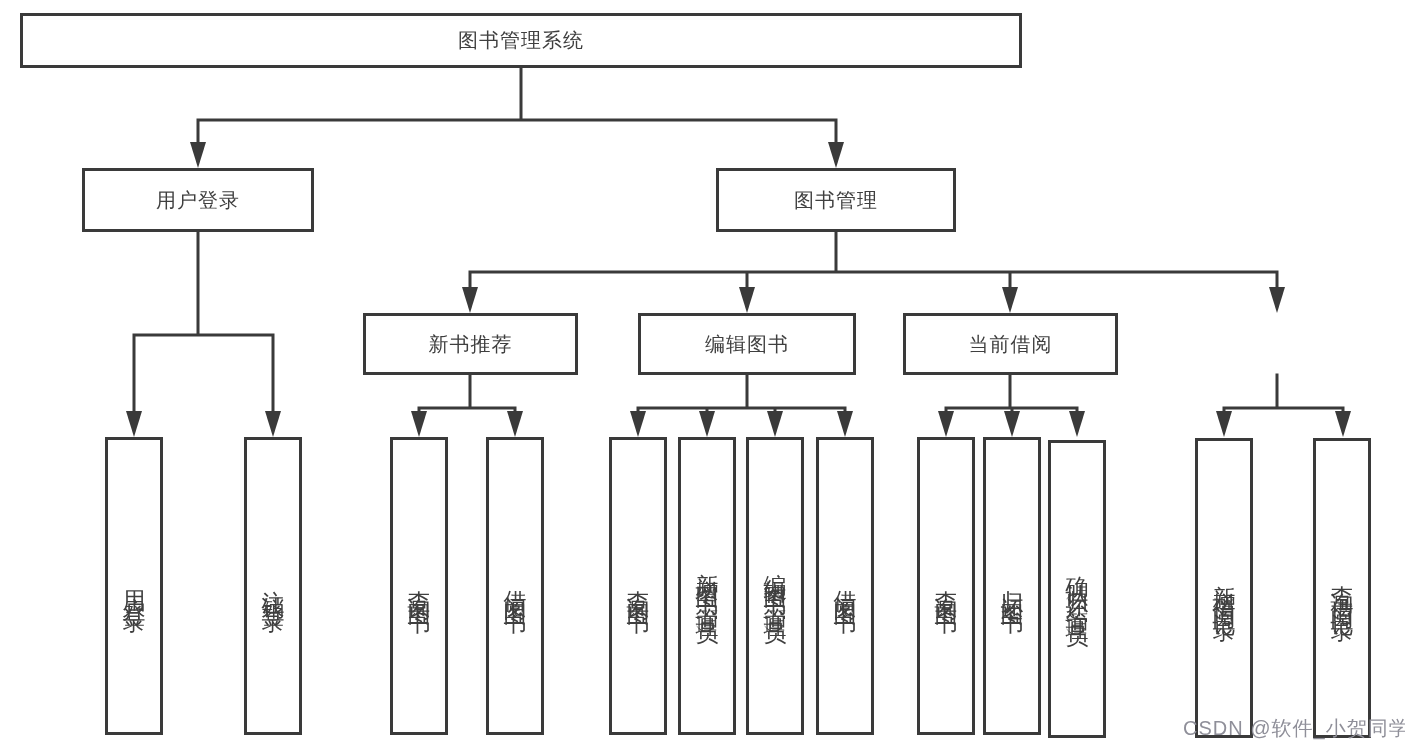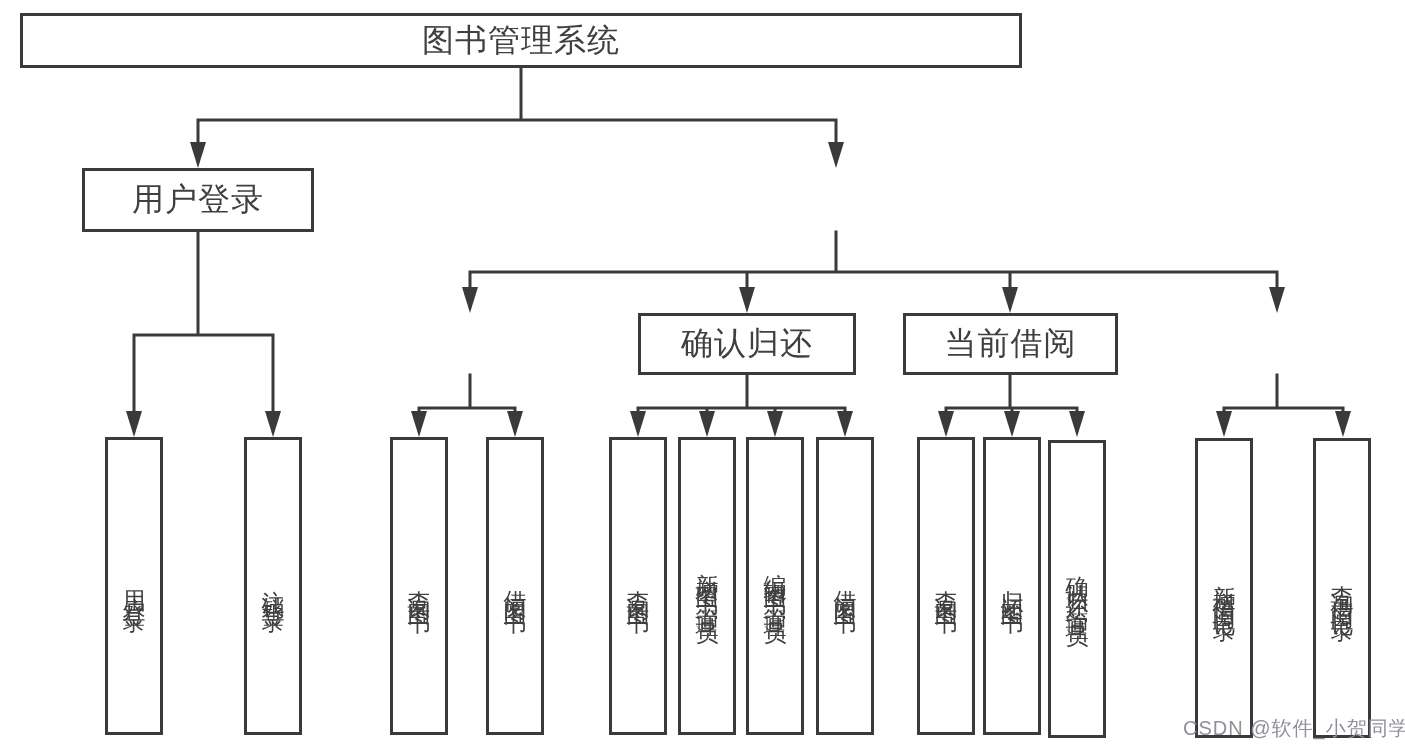--- a/index.html
+++ b/index.html
@@ -26,21 +26,21 @@
     position: absolute;
     box-sizing: border-box;
     background: #ffffff;
     border: 3px solid #3a3a3a;
     display: flex;
     align-items: center;
     justify-content: center;
     color: #3f3f3f;
   }
   .h-node {
-    font-size: 32px;
+    font-size: 20px;
     letter-spacing: 1px;
     white-space: nowrap;
   }
   .v-node span {
     writing-mode: vertical-rl;
     font-size: 23px;
     letter-spacing: 7px;
     line-height: 1;
     white-space: nowrap;
     color: #3f3f3f;
@@ -103,22 +103,24 @@
       <polygon points="1069,411 1085,411 1077,437"></polygon>
 
       <polygon points="1216,411 1232,411 1224,437"></polygon>
       <polygon points="1335,411 1351,411 1343,437"></polygon>
     </g>
   </svg>
 
   <div class="node h-node" style="left:20px; top:13px; width:1002px; height:55px;">图书管理系统</div>
 
   <div class="node h-node" style="left:82px; top:168px; width:232px; height:64px;">用户登录</div>
+  <div class="node h-node" style="left:716px; top:168px; width:240px; height:64px;">图书管理</div>
 
-  <div class="node h-node" style="left:638px; top:313px; width:218px; height:62px;">确认归还</div>
+  <div class="node h-node" style="left:363px; top:313px; width:215px; height:62px;">新书推荐</div>
+  <div class="node h-node" style="left:638px; top:313px; width:218px; height:62px;">编辑图书</div>
   <div class="node h-node" style="left:903px; top:313px; width:215px; height:62px;">当前借阅</div>
 
   <div class="node v-node" style="left:105px; top:437px; width:58px; height:298px;">
     <span>用户登录</span>
   </div>
   <div class="node v-node" style="left:244px; top:437px; width:58px; height:298px;">
     <span>注销登录</span>
   </div>
 
   <div class="node v-node" style="left:390px; top:437px; width:58px; height:298px;">

